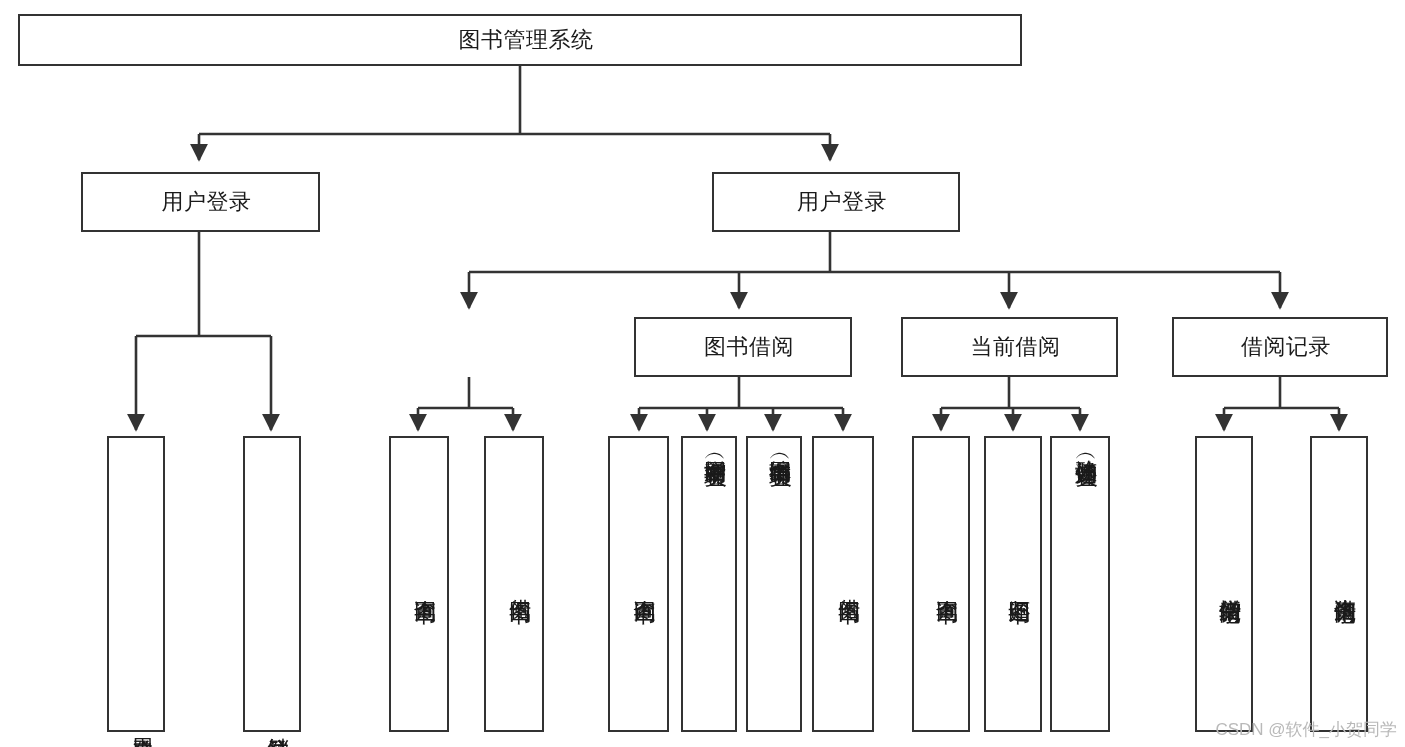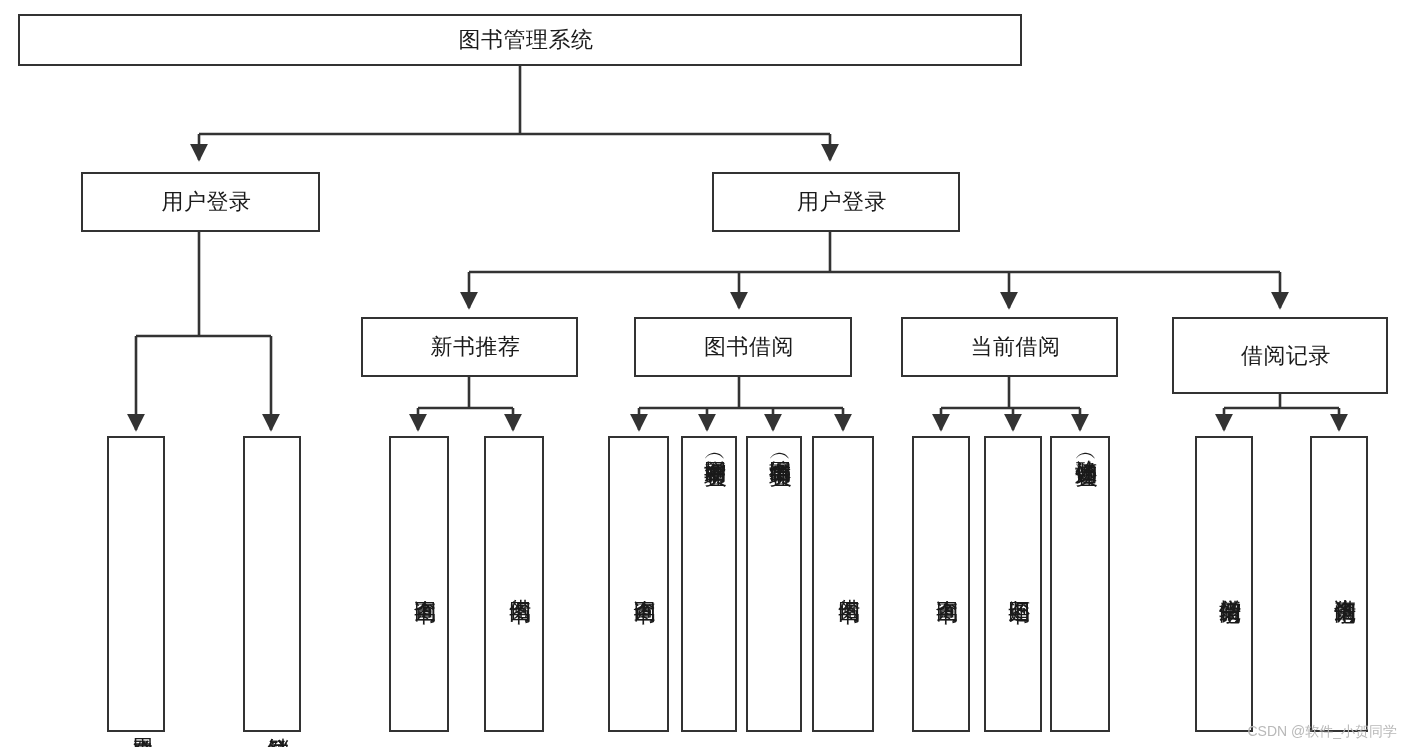--- a/index.html
+++ b/index.html
@@ -58,21 +58,21 @@
     padding-bottom: 6px;
   }
   .node.vert.topped {
     align-items: flex-start;
     padding-top: 4px;
   }
   #watermark {
     position: absolute;
     right: 8px;
     bottom: 6px;
-    font-size: 14px;
+    font-size: 17px;
     color: #b9b9b9;
     white-space: nowrap;
     pointer-events: none;
   }
 </style>
 </head>
 <body>
 
 <div id="canvas">
 
@@ -131,33 +131,30 @@
   </div>
 
   <div class="node horiz" style="left:81px; top:172px; width:239px; height:60px;">
     <span>用户登录</span>
   </div>
 
   <div class="node horiz" style="left:712px; top:172px; width:248px; height:60px;">
     <span>用户登录</span>
   </div>
 
-  <div class="node horiz" style="left:361px; top:317px; width:217px; height:60px;">
-    <span>新书推荐</span>
-  </div>
 
   <div class="node horiz" style="left:634px; top:317px; width:218px; height:60px;">
     <span>图书借阅</span>
   </div>
 
   <div class="node horiz" style="left:901px; top:317px; width:217px; height:60px;justify-content:center;">
     <span>当前借阅</span>
   </div>
 
-  <div class="node horiz" style="left:1172px; top:317px; width:216px; height:77px;text-align:center;">
+  <div class="node horiz" style="left:1172px; top:317px; width:216px; height:60px;text-align:center;">
     <span>借阅记录</span>
   </div>
 
   <div class="node vert bottomed" style="left:107px; top:436px; width:58px; height:296px;">
     <span class="vtext">用户登录</span>
   </div>
 
   <div class="node vert bottomed" style="left:243px; top:436px; width:58px; height:296px;">
     <span class="vtext">注销登录</span>
   </div>

